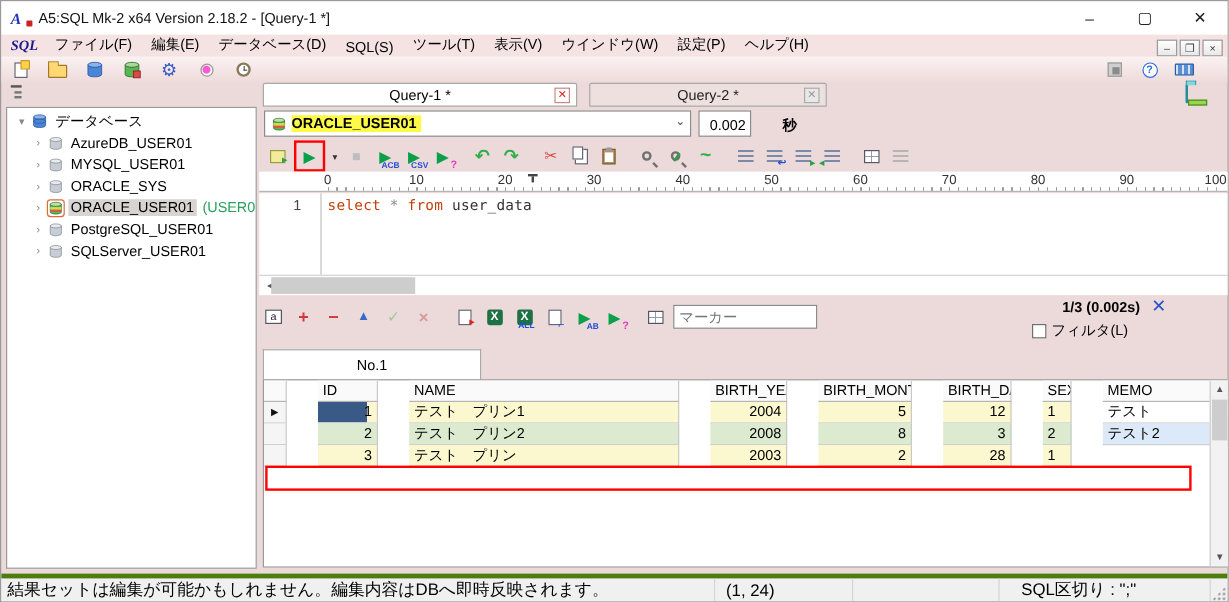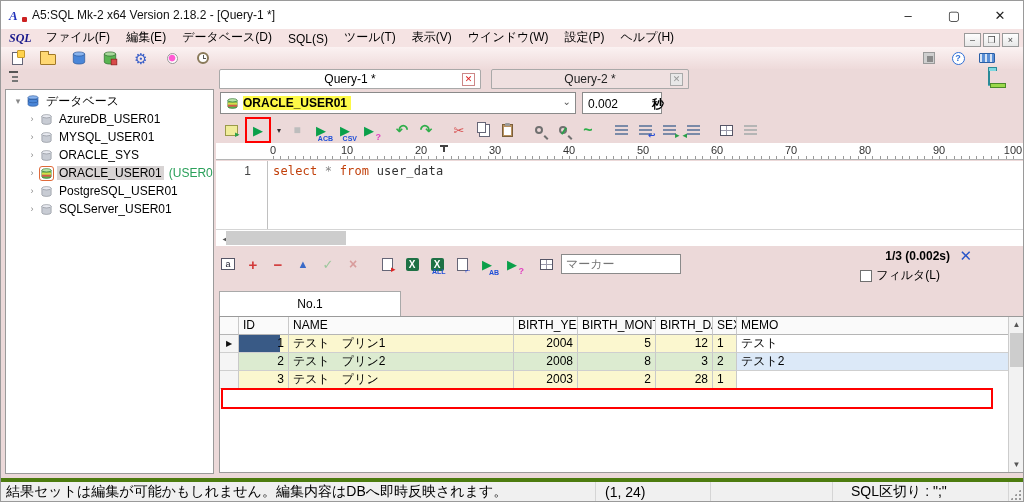--- a/index.html
+++ b/index.html
@@ -92,21 +92,21 @@
   .qtab.inactive{left:265px;width:198px;background:#efe0e0;border-radius:2px 2px 0 0;color:#222;margin-left:10px;}
   .tab-close{position:absolute;right:5px;top:3px;width:13px;height:13px;font-size:9px;font-weight:bold;display:flex;align-items:center;justify-content:center;border:1px solid #cc8888;background:#fff;color:#dd2222;line-height:1;}
   .qtab.inactive .tab-close{border-color:#aaa;color:#999;background:#e8e8e8;}
   .export-folder{position:absolute;left:772px;top:2px;}
 
   
   .conn-row{position:absolute;left:0;top:22px;width:100%;height:26px;}
   .combo{position:absolute;left:4px;top:1px;width:356px;height:22px;background:#fff;border:1px solid #8a8a8a;display:flex;align-items:center;padding-left:3px;}
   .combo-hl{background:#fdf948;display:flex;align-items:center;padding-right:4px;font-weight:bold;}
   .combo-chev{position:absolute;right:4px;top:3px;color:#555;font-size:10px;}
-  .timer-box{position:absolute;left:366px;top:1px;width:80px;height:22px;background:#fff;border:1px solid #8a8a8a;font-size:12px;padding:2px 0 0 5px;font-family:"Liberation Sans",sans-serif;}
+  .timer-box{position:absolute;left:366px;top:1px;width:44px;height:22px;background:#fff;border:1px solid #8a8a8a;font-size:12px;padding:2px 0 0 5px;font-family:"Liberation Sans",sans-serif;text-align:center;}
   .sec-label{position:absolute;left:436px;top:5px;font-weight:bold;}
 
   
   .sql-toolbar{position:absolute;left:0;top:48px;width:100%;height:26px;display:flex;align-items:center;gap:4px;padding-left:5px;}
   .gap{margin-left:9px;}
   .flask{width:13px;height:11px;background:#f0ec9a;border:1px solid #9a9a4a;position:relative;}
   .flask::after{content:"▸";position:absolute;right:-3px;bottom:-4px;color:#2aa04a;font-size:9px;}
 
   
   .ruler{position:absolute;left:0;top:74px;width:100%;height:17px;background:#fff;border-bottom:1px solid #b5b5b5;
@@ -131,21 +131,21 @@
   .res-icons{position:absolute;left:2px;top:8px;display:flex;align-items:center;gap:5px;}
   .marker-input{width:120px;height:20px;border:1px solid #8a8a8a;background:#fff;font-size:12px;padding:1px 4px;font-family:"Liberation Sans","DejaVu Sans",sans-serif;}
   .res-count{position:absolute;right:75px;top:3px;font-weight:bold;white-space:nowrap;}
   .res-close{position:absolute;right:53px;top:2px;color:#2855c8;font-weight:bold;font-size:15px;line-height:1;}
   .filter-wrap{position:absolute;right:85px;top:21px;display:flex;align-items:center;gap:4px;}
   .cb{width:12px;height:12px;background:#fff;border:1px solid #707070;}
 
   
   .res-tab{position:absolute;left:3px;top:222px;width:182px;height:25px;background:#fff;border:1px solid #a9a9a9;border-bottom:none;display:flex;align-items:center;justify-content:center;}
   .grid{position:absolute;left:3px;top:247px;width:806px;height:157px;background:#fff;border:1px solid #9a9a9a;overflow:hidden;}
-  .g-row{display:flex;height:18px;}
+  .g-row{display:flex;height:18px;gap:26px;}
   .g-cell{border-right:1px solid #c9c9c9;border-bottom:1px solid #cfcfcf;height:18px;overflow:hidden;white-space:nowrap;font-size:12px;line-height:17px;}
   .g-head .g-cell{background:#fafafa;border-bottom:1px solid #b5b5b5;}
   .c-rh{flex:0 0 19px;display:flex;align-items:center;justify-content:center;background:#f5f5f5;}
   .c-id{flex:0 0 50px;}
   .c-name{flex:0 0 225px;}
   .c-by{flex:0 0 64px;}
   .c-bm{flex:0 0 78px;}
   .c-bd{flex:0 0 57px;}
   .c-sex{flex:0 0 24px;}
   .c-memo{flex:1 1 auto;}

